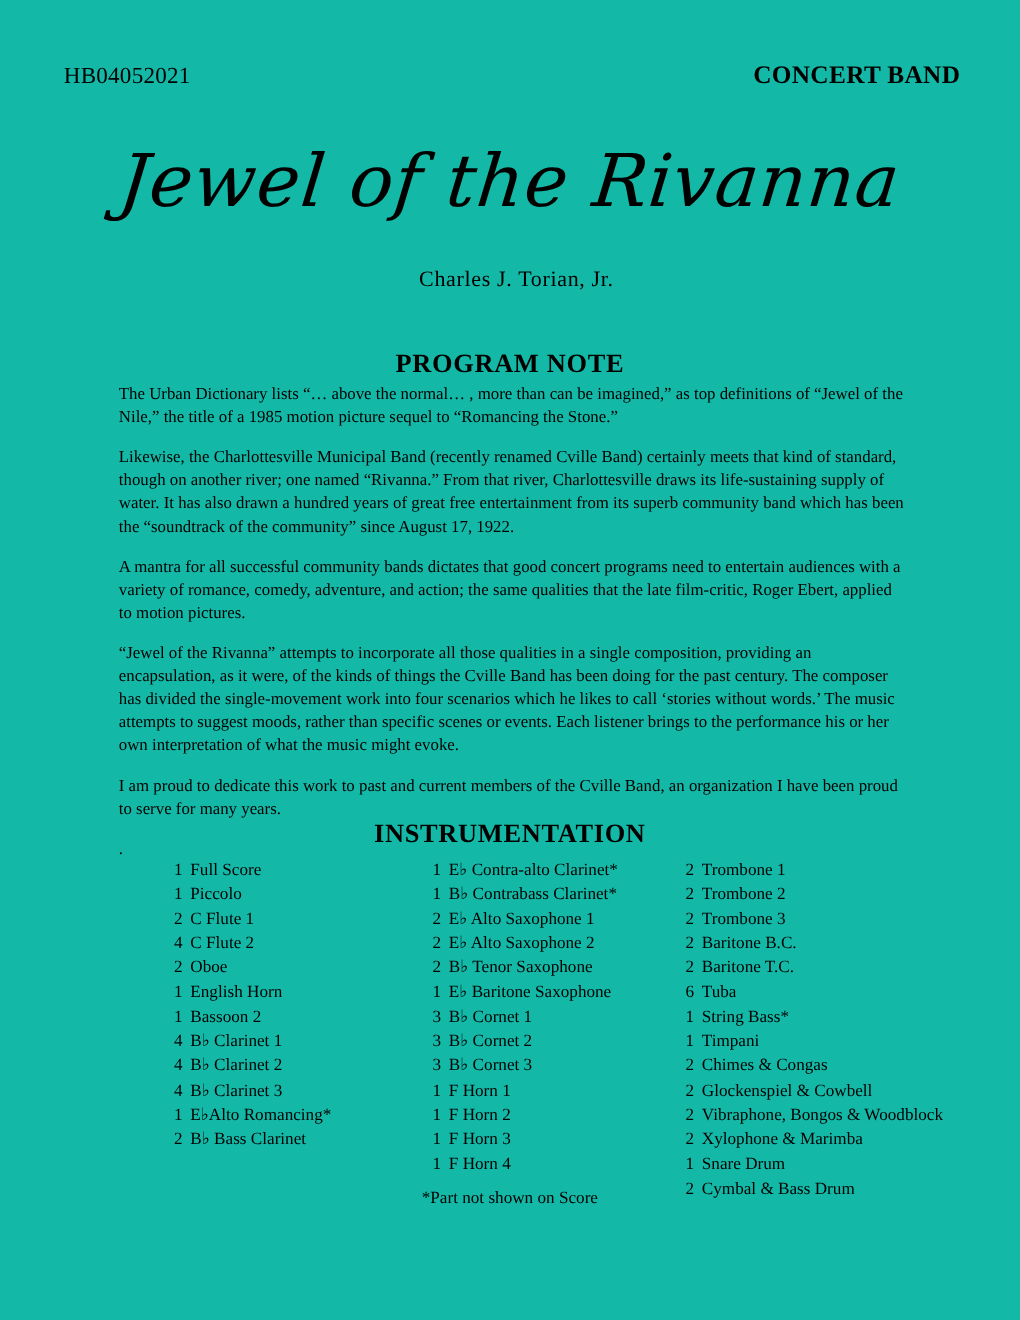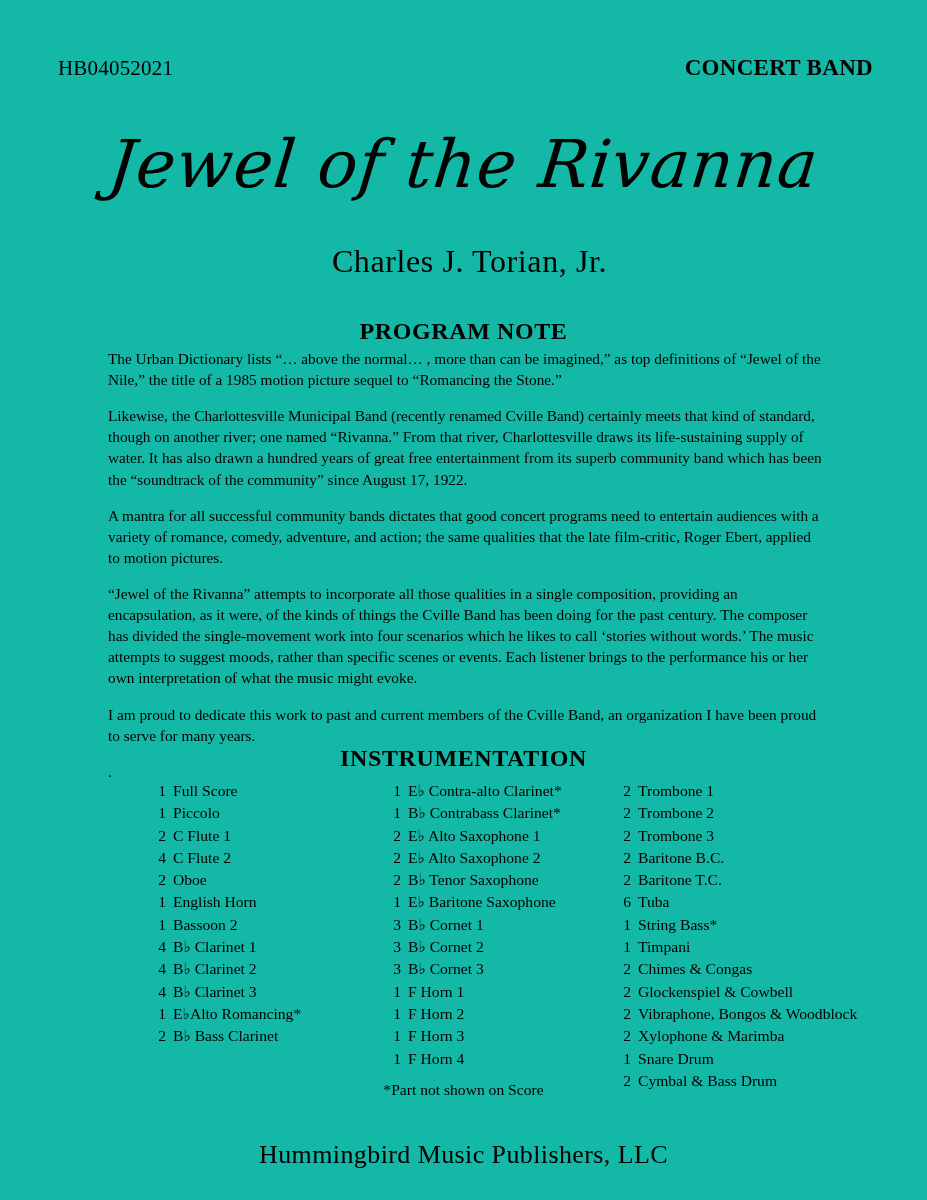--- a/index.html
+++ b/index.html
@@ -64,21 +64,21 @@
   }
 
   .composer-wrap {
     position: absolute;
     left: 0;
     top: 243px;
     width: 927px;
     text-align: center;
   }
   .composer {
-    font-size: 32px;
+    font-size: 20px;
     letter-spacing: 0.6px;
     padding-left: 12px;
   }
 
   
   .section-heading {
     position: absolute;
     left: 0;
     width: 927px;
     text-align: center;
@@ -234,15 +234,14 @@
       <div class="instr-item"><span class="instr-qty">2</span><span class="instr-name">Vibraphone, Bongos &amp; Woodblock</span></div>
       <div class="instr-item"><span class="instr-qty">2</span><span class="instr-name">Xylophone &amp; Marimba</span></div>
       <div class="instr-item"><span class="instr-qty">1</span><span class="instr-name">Snare Drum</span></div>
       <div class="instr-item"><span class="instr-qty">2</span><span class="instr-name">Cymbal &amp; Bass Drum</span></div>
     </div>
 
   </div>
 
   <div class="footnote">*Part not shown on Score</div>
 
-  <div class="publisher">Hummingbird Music Publishers, LLC</div>
 
 </div>
 
 </body></html>

